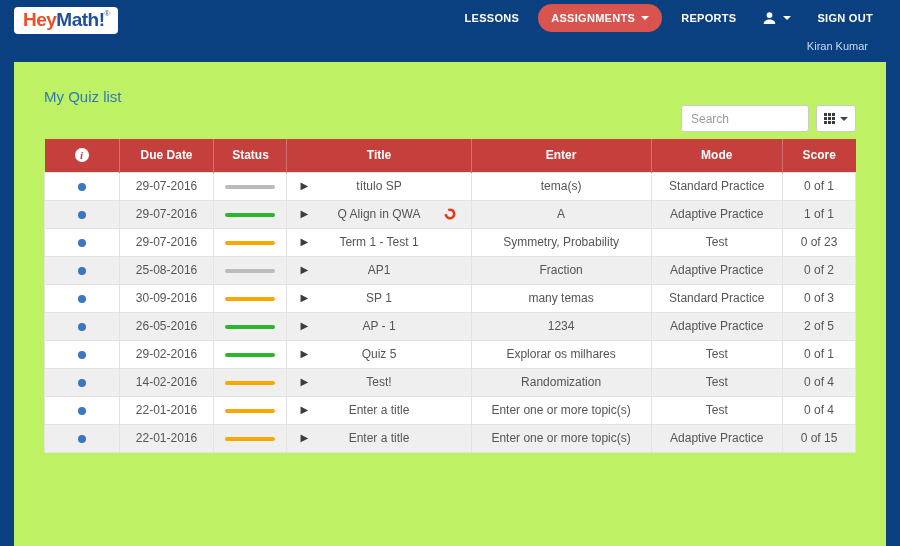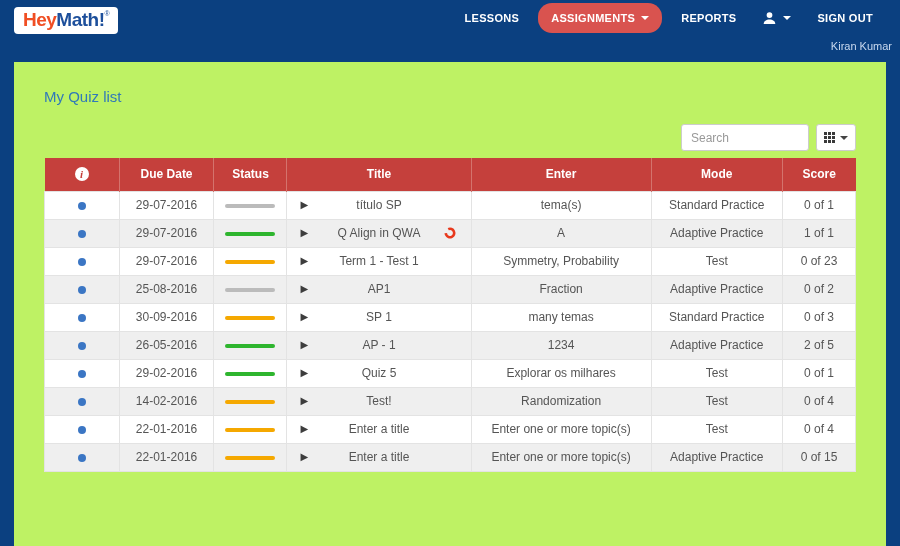--- a/index.html
+++ b/index.html
@@ -19,47 +19,46 @@
   .logo {
     background:#fff; border-radius:4px;
     padding:3px 9px 5px 9px;
     margin-top:4px;
     font-weight:bold; font-size:19px; letter-spacing:-0.5px;
     line-height:1; position:relative; cursor:pointer;
   }
   .logo .hey { color:var(--logo_orange,#F04E23); }
   .logo .math { color:var(--logo_blue,#1D4F9B); }
   .logo .reg { color:var(--logo_blue,#1D4F9B); font-size:7px; vertical-align:top; font-weight:normal; }
-  .nav-right { margin-left:auto; display:flex; }
+  .nav-right { margin-left:auto; display:flex; align-items:center; }
   .nav-item {
     color:#fff; font-size:11px; font-weight:bold; letter-spacing:0.3px;
     padding:8px 13px; cursor:pointer; display:flex; align-items:center; gap:6px;
     white-space:nowrap;
   }
   .nav-item.active { background:var(--active_btn_bg,#D9534F); border-radius:14px; margin:0 6px; }
   .caret {
     display:inline-block; width:0; height:0;
     border-left:4px solid transparent; border-right:4px solid transparent;
     border-top:4px solid currentColor;
   }
   .user-icon svg { display:block; }
   .user-line {
-    text-align:right; padding:4px 8px 0 0;
+    text-align:right; padding:4px 32px 0 0;
     color:#C9D9EF; font-size:11px;
   }
 
   
   .card {
     position:absolute; left:14px; right:14px; top:62px; bottom:0;
     background:#bef264; padding:26px 30px 0 30px; overflow:hidden;
   }
   .page-title { color:var(--title_blue,#3079B8); font-size:15px; font-weight:normal; }
   .toolbar {
     display:flex; justify-content:flex-end; align-items:center; gap:7px;
-    margin-top:19px;
   }
   .search-input {
     width:128px; height:27px; border:1px solid #ccc; border-radius:3px;
     padding:0 9px; font-size:12px; color:#555; font-family:inherit; outline:none;
   }
   .search-input::placeholder { color:#999; }
   .grid-btn {
     height:27px; width:40px; border:1px solid #ccc; border-radius:3px;
     background:#fff; display:flex; align-items:center; justify-content:center; gap:5px;
     cursor:pointer; color:#444;

